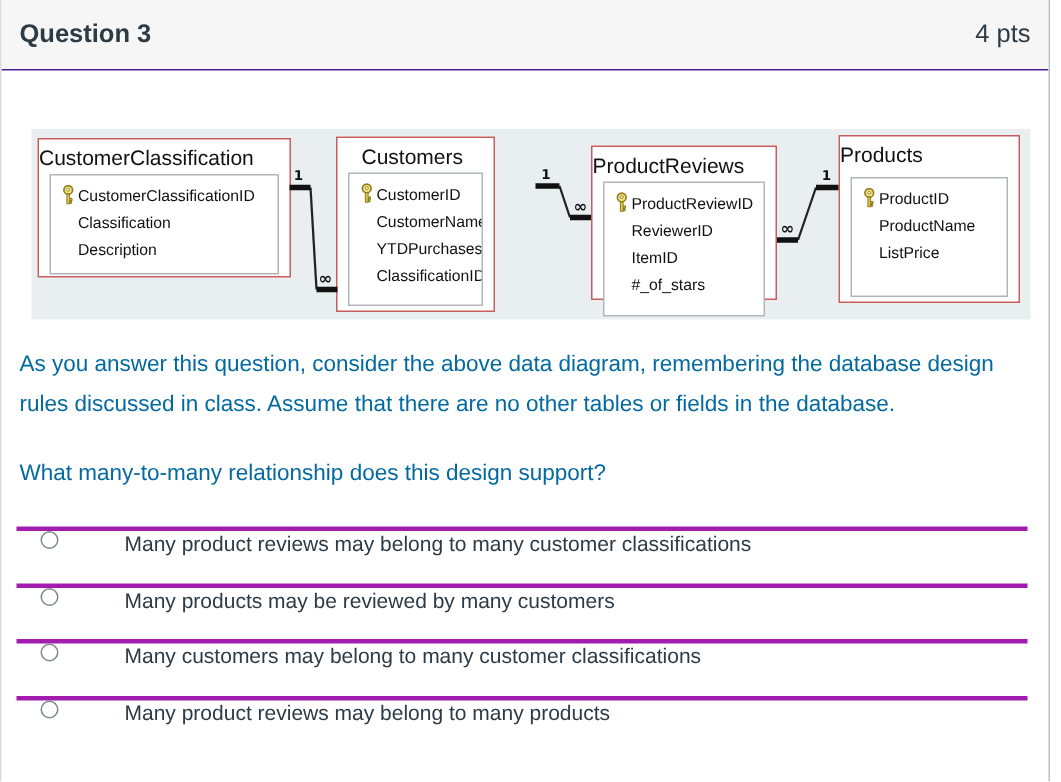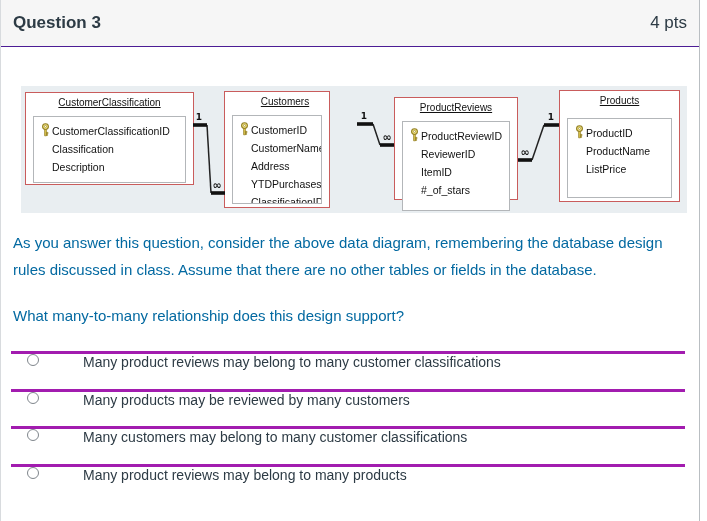--- a/index.html
+++ b/index.html
@@ -20,22 +20,22 @@
 
   
   .diagram {
     position:absolute; left:20px; top:86px; width:666px; height:127px;
     background:#e9eef1;
   }
   .db-table {
     position:absolute; background:#fff; border:1px solid #c95c5c;
   }
   .db-title {
-    display:block; text-align:center; font-size:10px; color:#111;
-    padding-top:4px; height:21px; font-family:"Liberation Sans",sans-serif;text-decoration:underline;
+    display:block; text-align:left; font-size:14px; color:#111;
+    padding-top:4px; height:21px; font-family:"Liberation Sans",sans-serif;
   }
   .fields {
     position:absolute; left:7px; right:7px; border:1px solid #b3b6b9;
     background:#fff; padding:2px 3px 0 4px; overflow:hidden;
   }
   .frow { display:flex; align-items:flex-end; height:18px; font-size:10.5px; color:#111; white-space:nowrap; }
   .keyslot { width:14px; height:14px; flex:0 0 14px; display:flex; align-items:center; justify-content:center; }
   .t0 { left:4px;   top:6px;  width:169px; height:93px; }
   .t0 .fields { top:23px; height:67px; }
   .t1 { left:203px; top:5px;  width:106px; height:117px;padding-left:16px; }
@@ -112,24 +112,20 @@
               </svg>
           </span>
           <span>CustomerID</span>
         </div>
         <div class="frow">
             <span class="keyslot"></span>
             <span>CustomerName</span>
           </div>
         <div class="frow">
             <span class="keyslot"></span>
-            <span>Address</span>
-          </div>
-        <div class="frow">
-            <span class="keyslot"></span>
             <span>YTDPurchases</span>
           </div>
         <div class="frow">
             <span class="keyslot"></span>
             <span>ClassificationID</span>
           </div>
       </div>
     </div>
 
     <div class="db-table t2">

